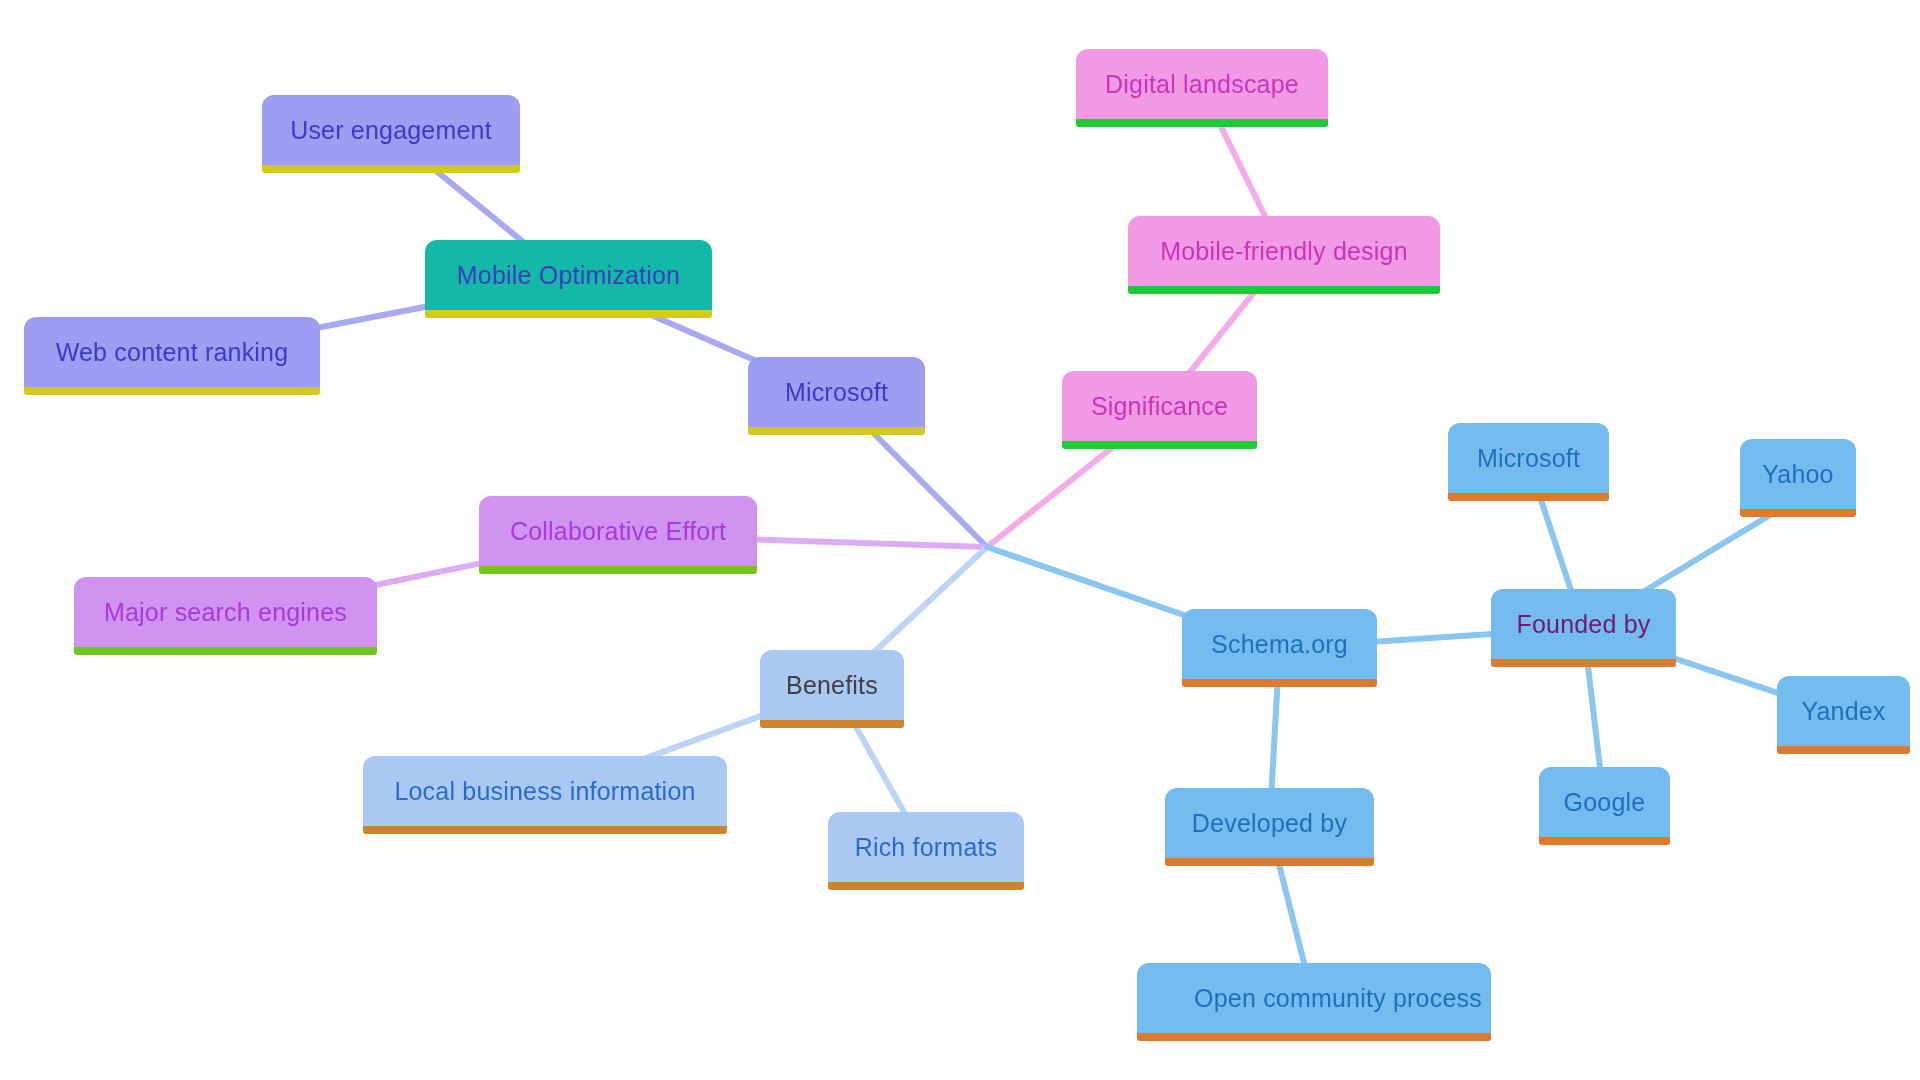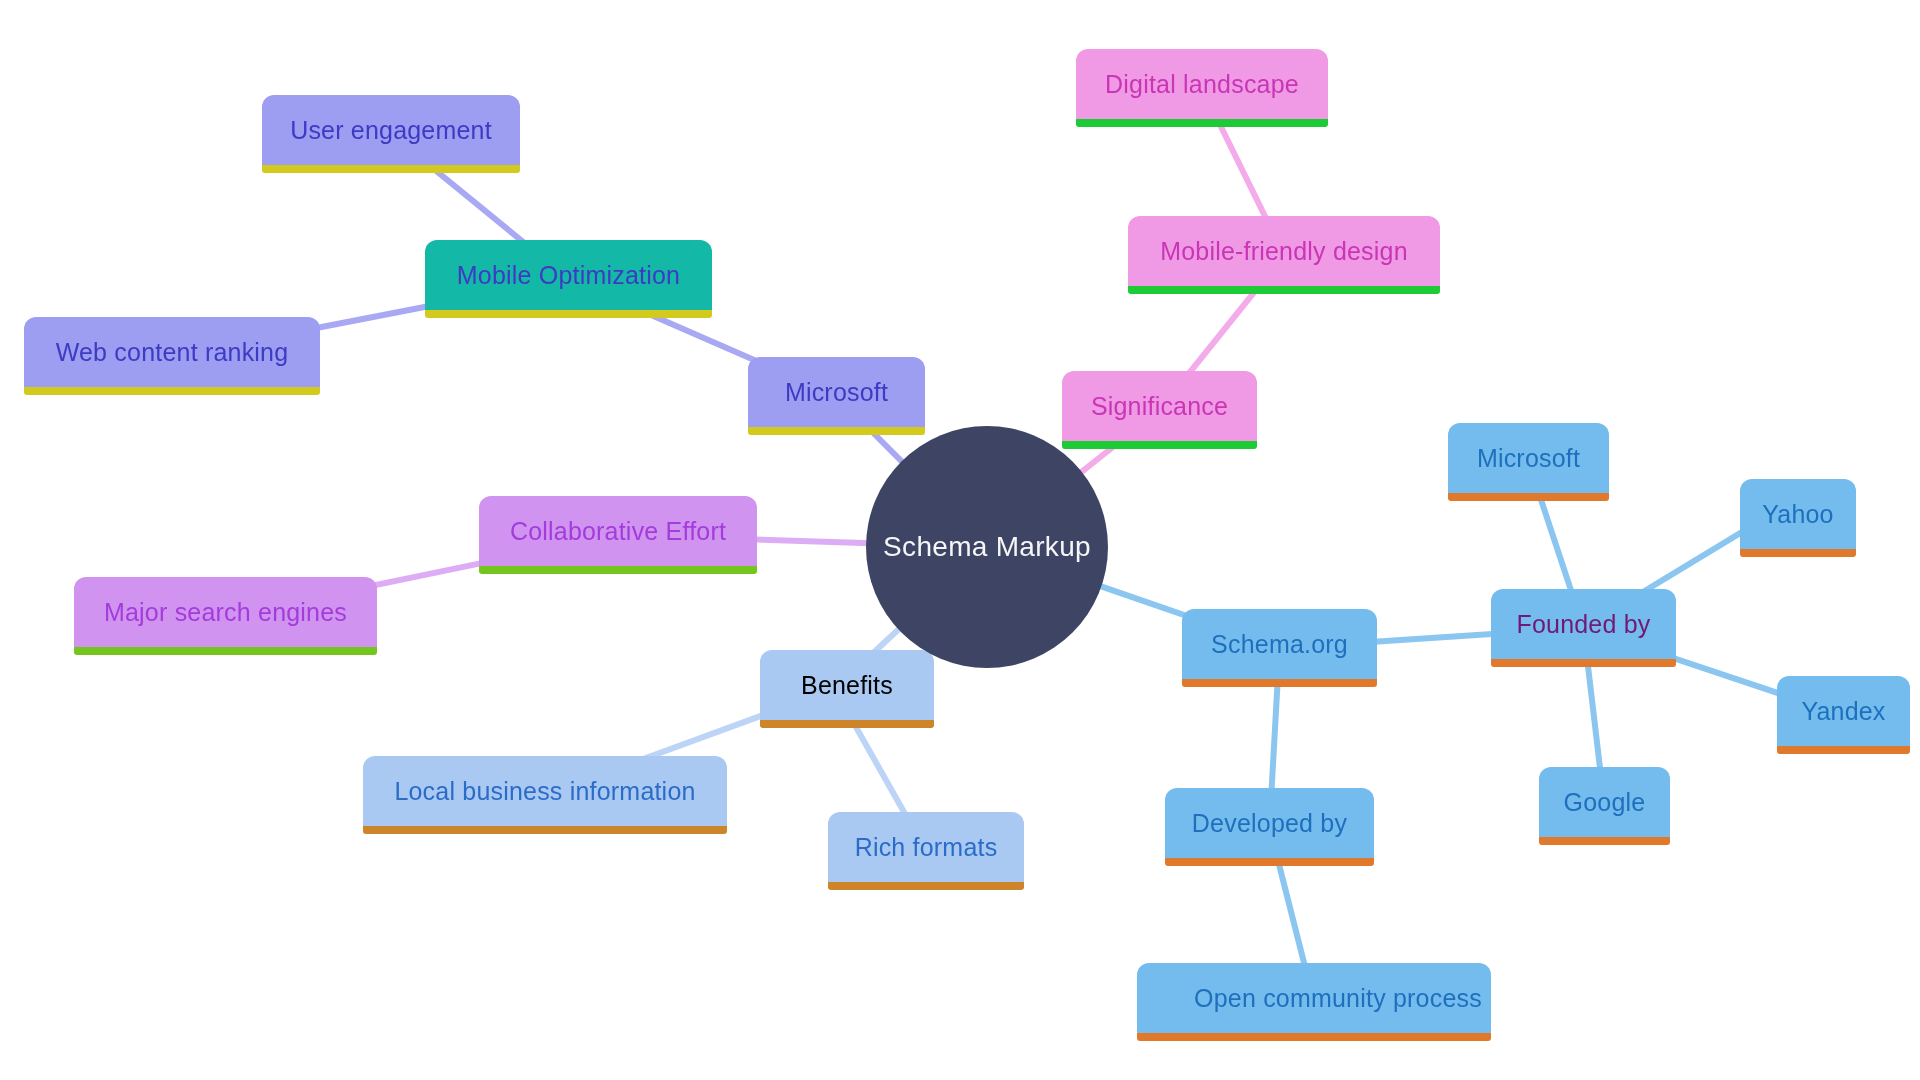--- a/index.html
+++ b/index.html
@@ -69,23 +69,20 @@
       <line x1="834.5" y1="689" x2="926" y2="851" stroke="#bcd4f5" stroke-width="6" stroke-linecap="round"></line>
       <line x1="987" y1="547" x2="1279.5" y2="648" stroke="#8ac6f0" stroke-width="6" stroke-linecap="round"></line>
       <line x1="1279.5" y1="648" x2="1583.5" y2="628" stroke="#8ac6f0" stroke-width="6" stroke-linecap="round"></line>
       <line x1="1583.5" y1="628" x2="1528.5" y2="462" stroke="#8ac6f0" stroke-width="6" stroke-linecap="round"></line>
       <line x1="1583.5" y1="628" x2="1798" y2="498" stroke="#8ac6f0" stroke-width="6" stroke-linecap="round"></line>
       <line x1="1583.5" y1="628" x2="1843.5" y2="715" stroke="#8ac6f0" stroke-width="6" stroke-linecap="round"></line>
       <line x1="1583.5" y1="628" x2="1604.5" y2="806" stroke="#8ac6f0" stroke-width="6" stroke-linecap="round"></line>
       <line x1="1279.5" y1="648" x2="1269.5" y2="827" stroke="#8ac6f0" stroke-width="6" stroke-linecap="round"></line>
       <line x1="1269.5" y1="827" x2="1314" y2="1002" stroke="#8ac6f0" stroke-width="6" stroke-linecap="round"></line>
     </svg>
-  <div id="central-node" style="left: 866px; top: 426px; width: 242px; height: 242px; background: rgb(62, 68, 99); color: rgb(245, 246, 248);">
-    <span class="mm-label">Schema Markup</span>
-  </div>
   <div id="nodes-layer">
       <div class="mm-node" style="left: 262px; top: 95px; width: 258px; height: 78px; background: rgb(157, 157, 241); color: rgb(61, 59, 196); border-bottom: 8px solid rgb(210, 203, 30);">
         <span class="mm-label">User engagement</span>
       </div>
       <div class="mm-node" style="left: 425px; top: 240px; width: 287px; height: 78px; background: #14b8a6; color: rgb(61, 59, 196); border-bottom: 8px solid rgb(210, 203, 30);">
         <span class="mm-label">Mobile Optimization</span>
       </div>
       <div class="mm-node" style="left: 24px; top: 317px; width: 296px; height: 78px; background: rgb(157, 157, 241); color: rgb(61, 59, 196); border-bottom: 8px solid rgb(210, 203, 30);">
         <span class="mm-label">Web content ranking</span>
       </div>
@@ -100,39 +97,39 @@
       </div>
       <div class="mm-node" style="left: 1062px; top: 371px; width: 195px; height: 78px; background: rgb(240, 154, 230); color: rgb(201, 53, 181); border-bottom: 8px solid rgb(29, 203, 55);">
         <span class="mm-label">Significance</span>
       </div>
       <div class="mm-node" style="left: 479px; top: 496px; width: 278px; height: 78px; background: rgb(208, 147, 240); color: rgb(164, 59, 220); border-bottom: 8px solid rgb(116, 198, 30);">
         <span class="mm-label">Collaborative Effort</span>
       </div>
       <div class="mm-node" style="left: 74px; top: 577px; width: 303px; height: 78px; background: rgb(208, 147, 240); color: rgb(164, 59, 220); border-bottom: 8px solid rgb(116, 198, 30);">
         <span class="mm-label">Major search engines</span>
       </div>
-      <div class="mm-node" style="left: 760px; top: 650px; width: 174px; height: 78px; background: rgb(169, 201, 242); color: #000000; border-bottom: 8px solid rgb(206, 133, 41);">
+      <div class="mm-node" style="left: 760px; top: 650px; width: 144px; height: 78px; background: rgb(169, 201, 242); color: #404040; border-bottom: 8px solid rgb(206, 133, 41);">
         <span class="mm-label">Benefits</span>
       </div>
       <div class="mm-node" style="left: 363px; top: 756px; width: 364px; height: 78px; background: rgb(169, 201, 242); color: rgb(43, 108, 200); border-bottom: 8px solid rgb(206, 133, 41);">
         <span class="mm-label">Local business information</span>
       </div>
       <div class="mm-node" style="left: 828px; top: 812px; width: 196px; height: 78px; background: rgb(169, 201, 242); color: rgb(43, 108, 200); border-bottom: 8px solid rgb(206, 133, 41);">
         <span class="mm-label">Rich formats</span>
       </div>
       <div class="mm-node" style="left: 1182px; top: 609px; width: 195px; height: 78px; background: rgb(116, 188, 238); color: rgb(30, 112, 189); border-bottom: 8px solid rgb(224, 121, 44); text-align: right;">
         <span class="mm-label">Schema.org</span>
       </div>
       <div class="mm-node" style="left: 1491px; top: 589px; width: 185px; height: 78px; background: rgb(116, 188, 238); color: #701a75; border-bottom: 8px solid rgb(224, 121, 44);">
         <span class="mm-label">Founded by</span>
       </div>
       <div class="mm-node" style="left: 1448px; top: 423px; width: 161px; height: 78px; background: rgb(116, 188, 238); color: rgb(30, 112, 189); border-bottom: 8px solid rgb(224, 121, 44);">
         <span class="mm-label">Microsoft</span>
       </div>
-      <div class="mm-node" style="left: 1740px; top: 479px; width: 116px; height: 78px; background: rgb(116, 188, 238); color: rgb(30, 112, 189); border-bottom: 8px solid rgb(224, 121, 44);">
+      <div class="mm-node" style="left: 1740px; top: 439px; width: 116px; height: 78px; background: rgb(116, 188, 238); color: rgb(30, 112, 189); border-bottom: 8px solid rgb(224, 121, 44);">
         <span class="mm-label">Yahoo</span>
       </div>
       <div class="mm-node" style="left: 1777px; top: 676px; width: 133px; height: 78px; background: rgb(116, 188, 238); color: rgb(30, 112, 189); border-bottom: 8px solid rgb(224, 121, 44);">
         <span class="mm-label">Yandex</span>
       </div>
       <div class="mm-node" style="left: 1539px; top: 767px; width: 131px; height: 78px; background: rgb(116, 188, 238); color: rgb(30, 112, 189); border-bottom: 8px solid rgb(224, 121, 44);">
         <span class="mm-label">Google</span>
       </div>
       <div class="mm-node" style="left: 1165px; top: 788px; width: 209px; height: 78px; background: rgb(116, 188, 238); color: rgb(30, 112, 189); border-bottom: 8px solid rgb(224, 121, 44);">
         <span class="mm-label">Developed by</span>

